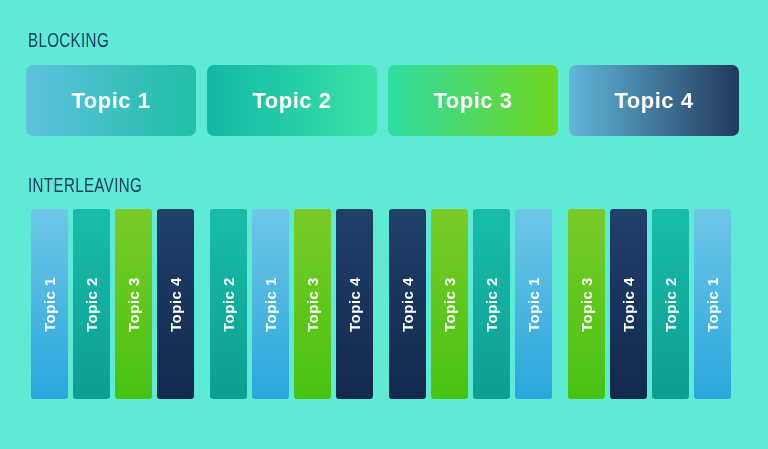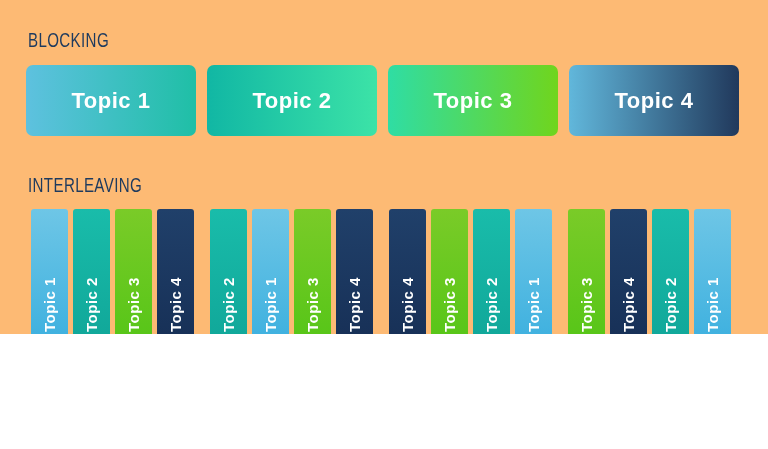--- a/index.html
+++ b/index.html
@@ -4,22 +4,22 @@
 <style>
   html, body {
     margin: 0;
     padding: 0;
     background: #ffffff;
     font-family: "Liberation Sans", sans-serif;
   }
   .canvas {
     position: relative;
     width: 768px;
-    height: 334px;
-    background: #fdba74;
+    height: 449px;
+    background: #5eead4;
     overflow: hidden;
   }
   .heading {
     margin: 0;
     color: var(--heading-text);
     font-size: 21px;
     font-weight: 500;
     letter-spacing: 0.5px;
     line-height: 20px;
   }

